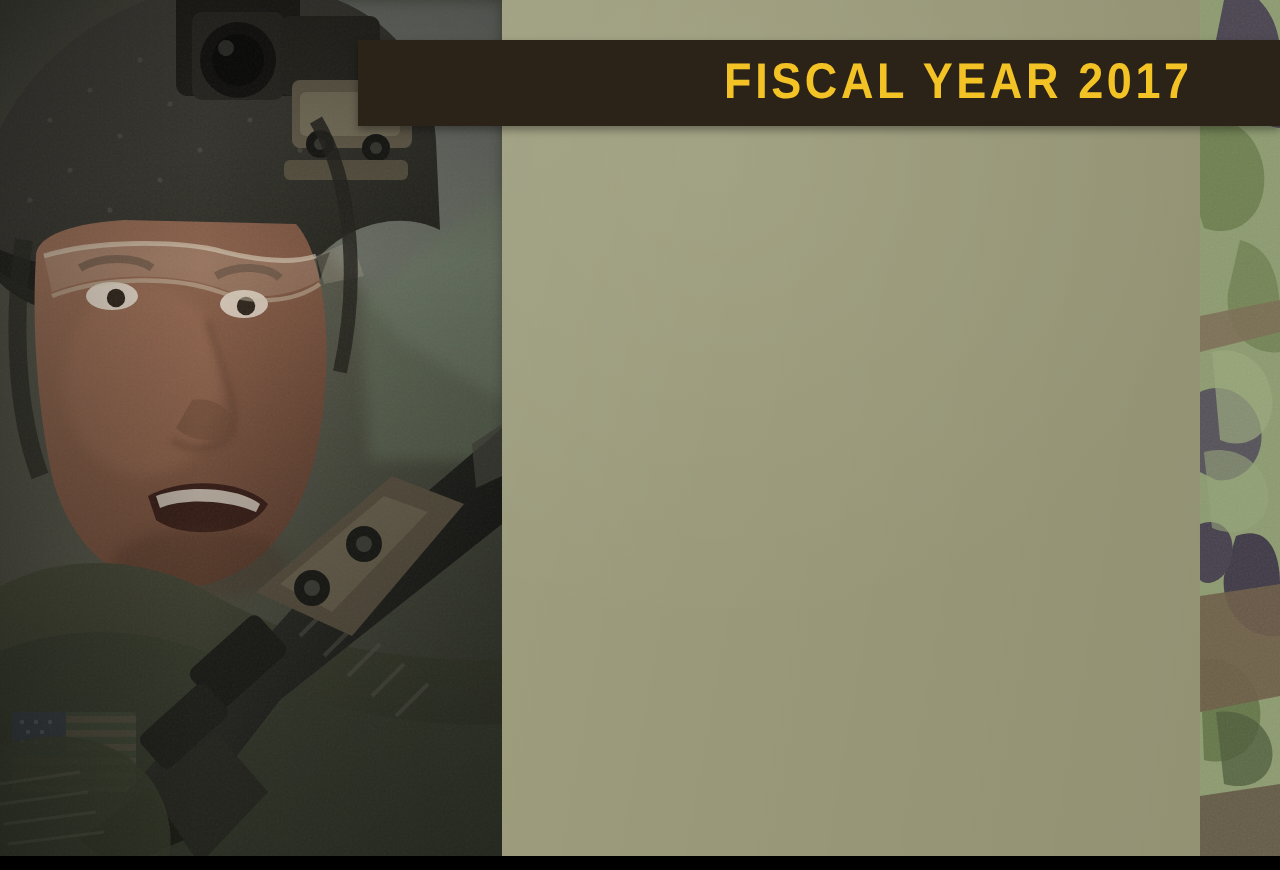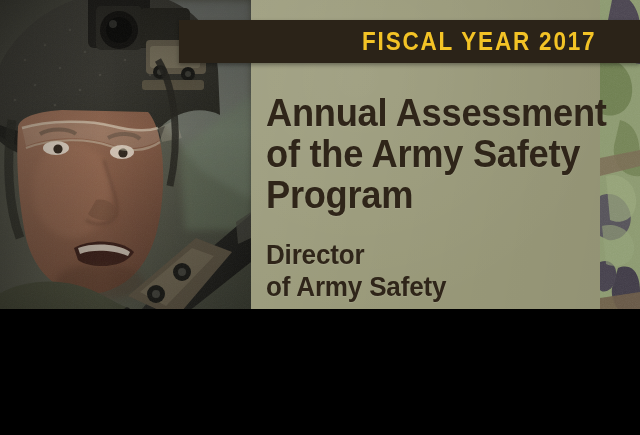--- a/index.html
+++ b/index.html
@@ -3,21 +3,21 @@
 <meta charset="utf-8">
 <style>
   html, body {
     margin: 0;
     padding: 0;
     background: #000;
   }
   #poster {
     position: relative;
     width: 640px;
-    height: 309px;
+    height: 428px;
     overflow: hidden;
     font-family: "Liberation Sans", sans-serif;
     background: #84cc16;
   }
 
   
   .photo {
     position: absolute;
     left: 0; top: 0;
     width: 251px;
@@ -364,25 +364,14 @@
       <path d="M8 356 C22 354 34 362 36 374 C38 388 26 396 12 392 Z" fill="#4c5a3a" opacity="0.75"></path>
 
       <rect width="40" height="435" filter="url(#cgrain)" fill="#cfd3b8" opacity="0.55"></rect>
     </svg>
   </div>
 
   <div class="banner">
     <span class="banner-text">FISCAL YEAR 2017</span>
   </div>
 
-  <div class="textblock">
-    <div class="title">
-      <div>Annual Assessment</div>
-      <div>of the Army Safety</div>
-      <div>Program</div>
-    </div>
-    <div class="subtitle">
-      <div>Director</div>
-      <div>of Army Safety</div>
-    </div>
-  </div>
 
 </div>
 
 </body></html>

